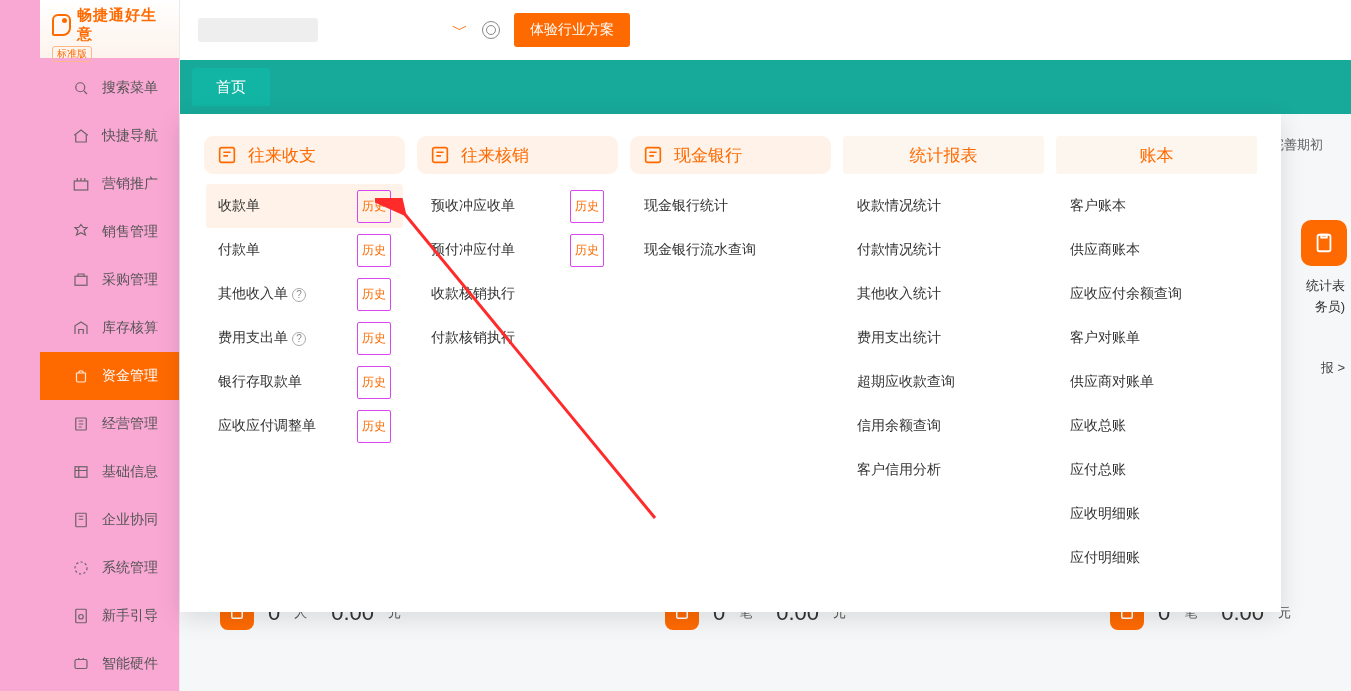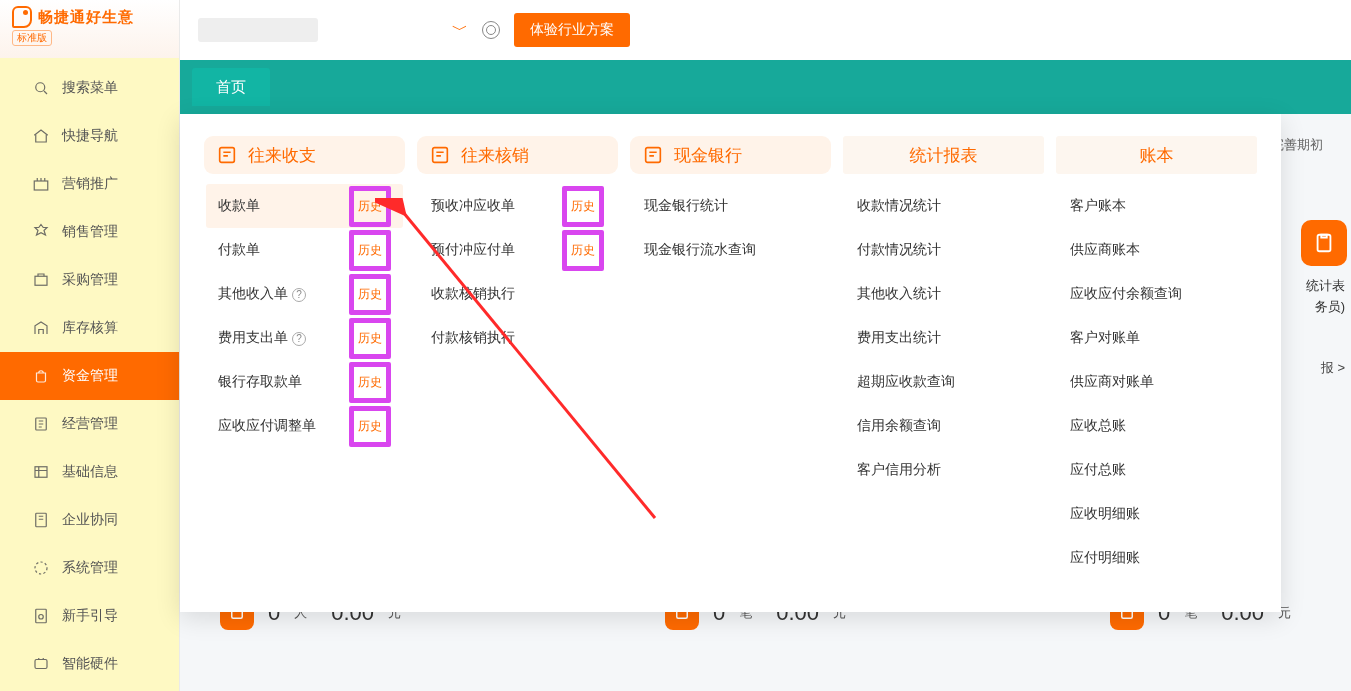--- a/index.html
+++ b/index.html
@@ -1,19 +1,19 @@
 <!DOCTYPE html>
 <html><head>
 <meta charset="utf-8">
 <style>
   * { box-sizing: border-box; margin: 0; padding: 0; }
   body { font-family: "Microsoft YaHei", "PingFang SC", sans-serif; background: #f5f7f9; color: #333; width: 1351px; height: 691px; overflow: hidden; position: relative; }
 
   
-  .sidebar { position: absolute; left: 0; top: 0; width: 180px; height: 100%; background: #fef9c3; border-right: 1px solid #eaeaea; }
+  .sidebar { position: absolute; left: 0; top: 0; width: 180px; height: 100%; background: #f9a8d4; border-right: 1px solid #eaeaea; padding-left: 40px; }
   .logo-block { height: 58px; padding: 6px 12px 2px; background: linear-gradient(#fff,#fdf3ec); }
   .logo-row { display: flex; align-items: center; gap: 6px; }
   .logo-mark { width: 20px; height: 22px; border: 2.5px solid #ff6a00; border-radius: 6px 6px 8px 2px; position: relative; }
   .logo-mark::after { content: ""; position: absolute; right: 2px; top: 2px; width: 5px; height: 5px; border-radius: 50%; background: #ff6a00; }
   .logo-text { color: #ff6a00; font-weight: 700; font-size: 15px; letter-spacing: 1px; }
   .logo-sub { margin-top: 2px; font-size: 10px; color: #ff6a00; border: 1px solid #ffb886; padding: 0 4px; border-radius: 3px; width: -moz-fit-content; width: fit-content; }
 
   .nav-list { padding-top: 6px; }
   .nav-item { display: flex; align-items: center; height: 48px; padding-left: 32px; gap: 12px; color: #555; font-size: 14px; cursor: pointer; }
   .nav-item.active { background: #ff6a00; color: #fff; }
@@ -51,21 +51,21 @@
   .mega { position:absolute; left:180px; top:114px; right:70px; height:498px; background:#fff; box-shadow:0 6px 24px rgba(0,0,0,.12); padding:22px 24px; display:flex; gap:12px; z-index:10; }
   .col  { flex:1; min-width:0; }
   .col-head { height:38px; border-radius:3px; display:flex; align-items:center; gap:10px; padding:0 12px; font-size:17px; color:#ff6a00; }
   .col-head.full{ background:#fff3e9;border-radius:9px; }
   .col-head.pale{ background:#fdf6ef; justify-content:center; }
   .col-head svg{ width:22px; height:22px; stroke:#ff6a00; fill:none; stroke-width:1.8; }
   .items { padding:10px 2px; }
   .row-item{ height:44px; display:flex; align-items:center; justify-content:space-between; padding:0 12px; font-size:14px; color:#333; border-radius:3px; cursor:pointer; }
   .row-item.sel{ background:#fff3e9; }
   .row-item .help{ display:inline-flex; width:14px; height:14px; border:1px solid #aaa; border-radius:50%; align-items:center; justify-content:center; font-size:10px; color:#888; margin-left:4px;}
-  .hist { border:5px solid #d946ef; color:#ff6a00; font-size:12px; padding:7px 4px; border-radius:2px; }
+  .hist { border:1px solid #d946ef; color:#ff6a00; font-size:12px; padding:7px 4px; border-radius:2px; }
 
   
   .arrow { position:absolute; left:375px; top:198px; width:300px; height:330px; pointer-events:none; z-index:20; }
 
 </style>
 </head>
 <body>
 
 <aside class="sidebar">
   <div class="logo-block">

